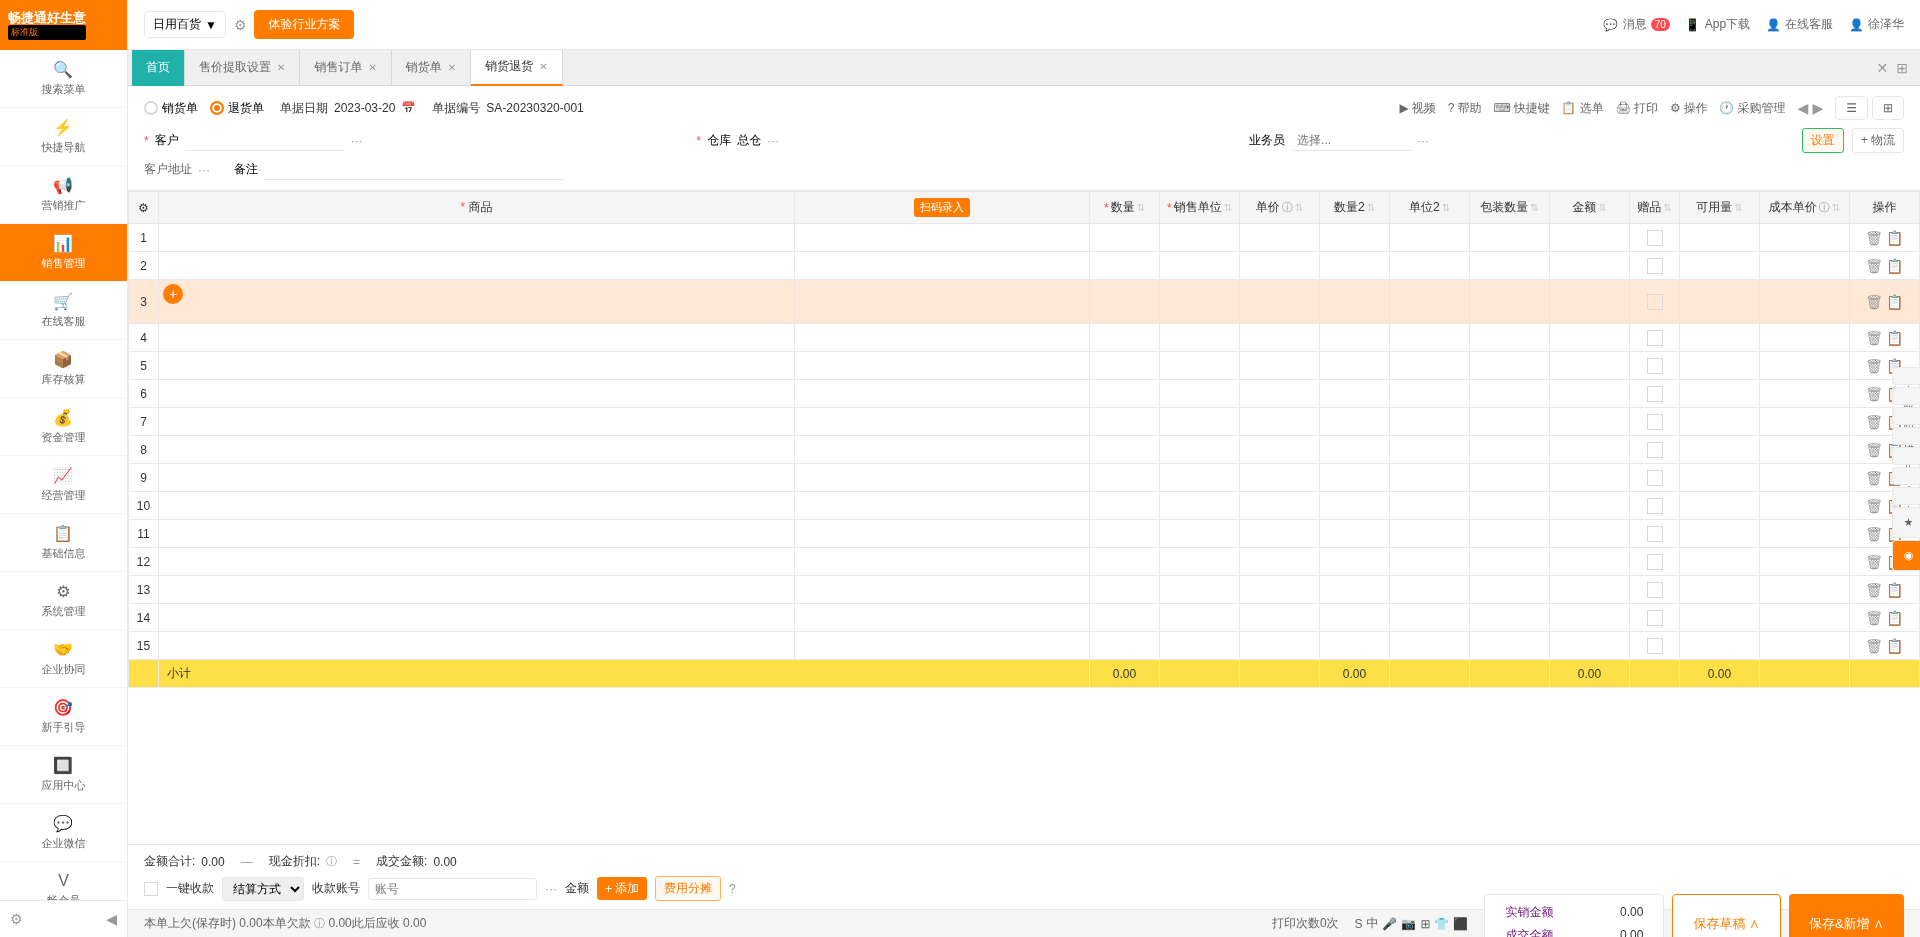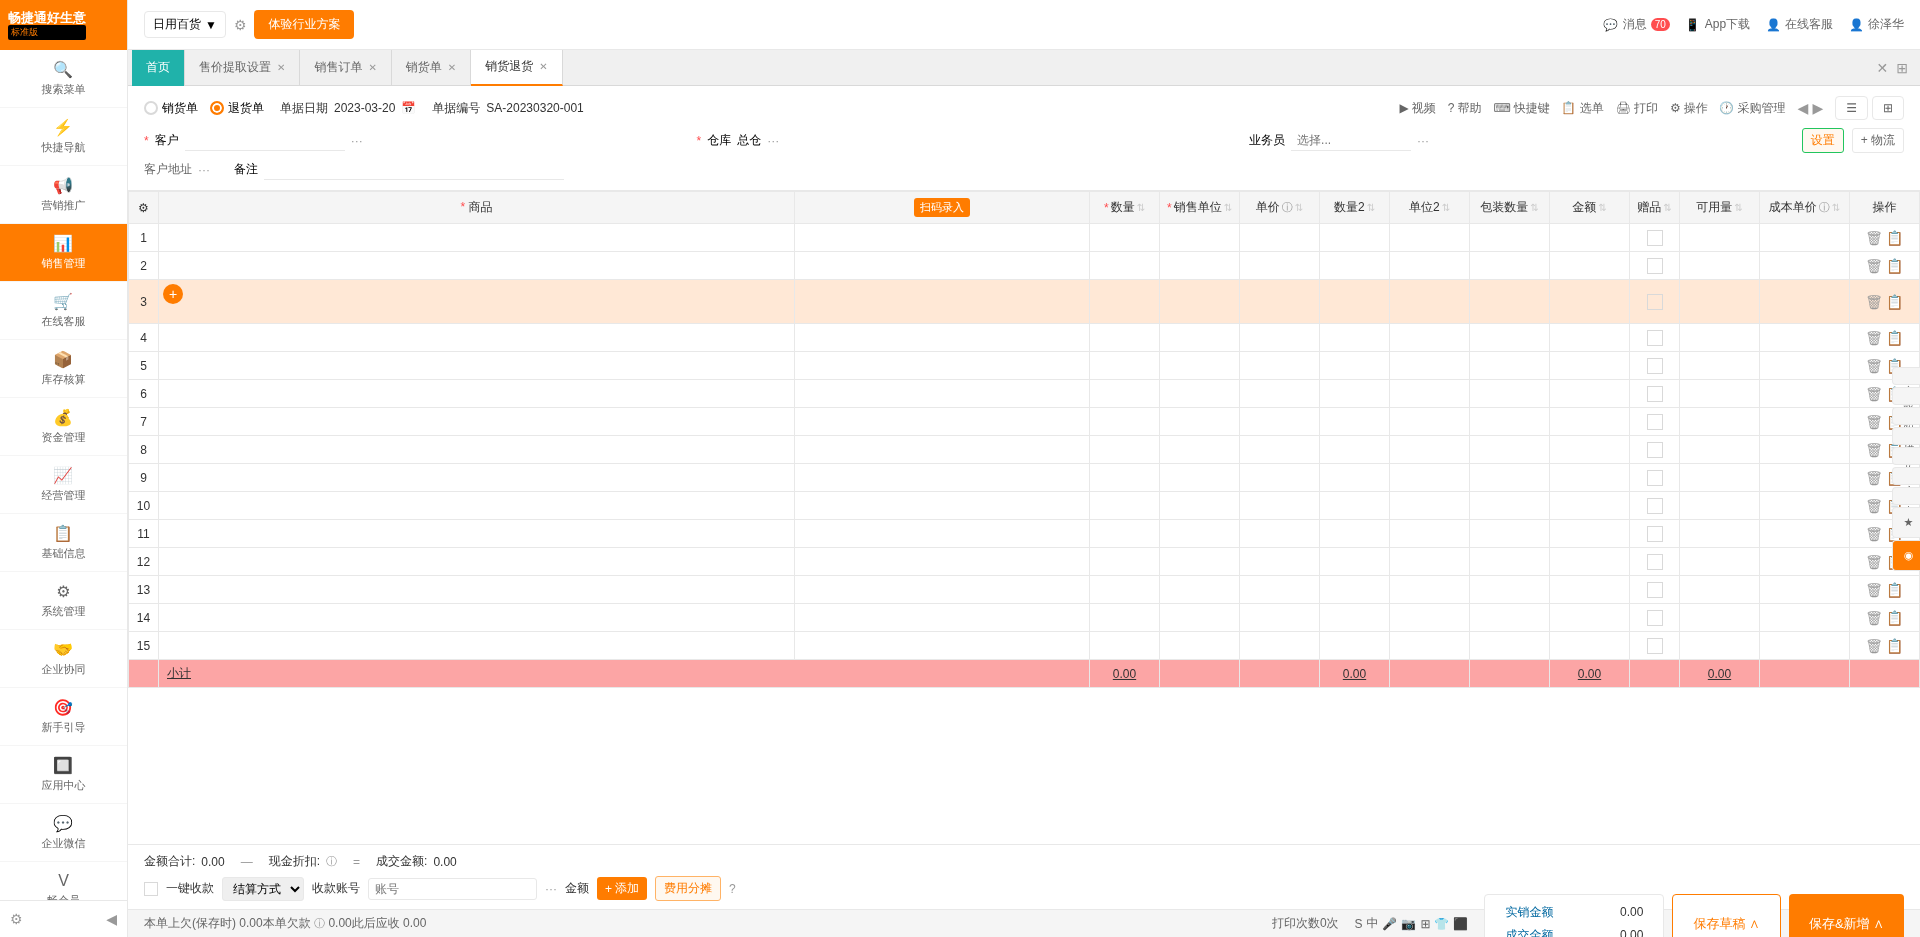--- a/index.html
+++ b/index.html
@@ -84,40 +84,40 @@
     .col-unit2 { width: 80px; }
     .col-pack { width: 80px; }
     .col-amount { width: 80px; }
     .col-gift { width: 50px; }
     .col-avail { width: 80px; }
     .col-cost { width: 90px; }
     .col-op { width: 70px; }
     .checkbox-cell { width: 16px; height: 16px; border: 1px solid #d9d9d9; display: inline-block; vertical-align: middle; }
     .add-row-btn { width: 20px; height: 20px; background: #ff7c00; color: #fff; border: none; border-radius: 50%; cursor: pointer; font-size: 14px; display: flex; align-items: center; justify-content: center; }
     .op-btn { background: none; border: none; cursor: pointer; color: #999; font-size: 14px; }
-    .footer-row td { background: #fca5a5; font-weight: 500; color: #333; text-decoration: underline; }
+    .footer-row td { background: #fde047; font-weight: 500; color: #333; }
 
     
     .bottom-area { background: #fff; border-top: 1px solid #e8e8e8; padding: 8px 16px; }
     .bottom-row1 { display: flex; align-items: center; gap: 16px; margin-bottom: 6px; }
     .total-field { display: flex; align-items: center; gap: 6px; font-size: 12px; }
     .total-label { color: #333; }
     .total-value { color: #333; font-weight: 500; }
     .minus-icon { color: #999; }
     .equals-icon { color: #999; }
     .bottom-row2 { display: flex; align-items: center; gap: 8px; }
     .checkbox-small { width: 14px; height: 14px; border: 1px solid #d9d9d9; display: inline-block; vertical-align: middle; }
     .bottom-label { color: #333; font-size: 12px; }
     .bottom-select { border: 1px solid #e8e8e8; padding: 3px 6px; font-size: 12px; border-radius: 3px; }
     .bottom-input { border: 1px solid #e8e8e8; padding: 3px 6px; font-size: 12px; border-radius: 3px; min-width: 80px; }
     .add-btn-small { background: #ff7c00; color: #fff; border: none; border-radius: 3px; padding: 3px 8px; font-size: 12px; cursor: pointer; display: flex; align-items: center; gap: 3px; }
     .fee-split-btn { background: #fff8f0; border: 1px solid #ffb366; color: #ff7c00; border-radius: 3px; padding: 3px 8px; font-size: 12px; cursor: pointer; }
     .help-icon { color: #999; cursor: pointer; }
     .summary-row { display: flex; justify-content: space-between; align-items: center; gap: 24px; font-size: 12px; padding: 3px 0; }
-    .summary-label { color: #0369a1; }
+    .summary-label { color: #701a75; }
     .summary-value { color: #333; font-weight: 500; }
 
     
     .save-btns { display: flex; gap: 8px; }
     .save-draft-btn { background: #fff; border: 1px solid #ff7c00; color: #ff7c00; border-radius: 4px; padding: 8px 20px; font-size: 13px; cursor: pointer; display: flex; align-items: center; gap: 4px; }
     .save-new-btn { background: #ff7c00; border: none; color: #fff; border-radius: 4px; padding: 8px 20px; font-size: 13px; cursor: pointer; font-weight: 500; }
 
     
     .right-float { position: fixed; right: 0; top: 50%; transform: translateY(-50%); display: flex; flex-direction: column; gap: 2px; z-index: 100; }
     .float-btn { width: 28px; background: #f5f5f5; border: 1px solid #e8e8e8; border-right: none; padding: 8px 4px; text-align: center; cursor: pointer; font-size: 11px; color: #666; writing-mode: vertical-rl; border-radius: 4px 0 0 4px; }

